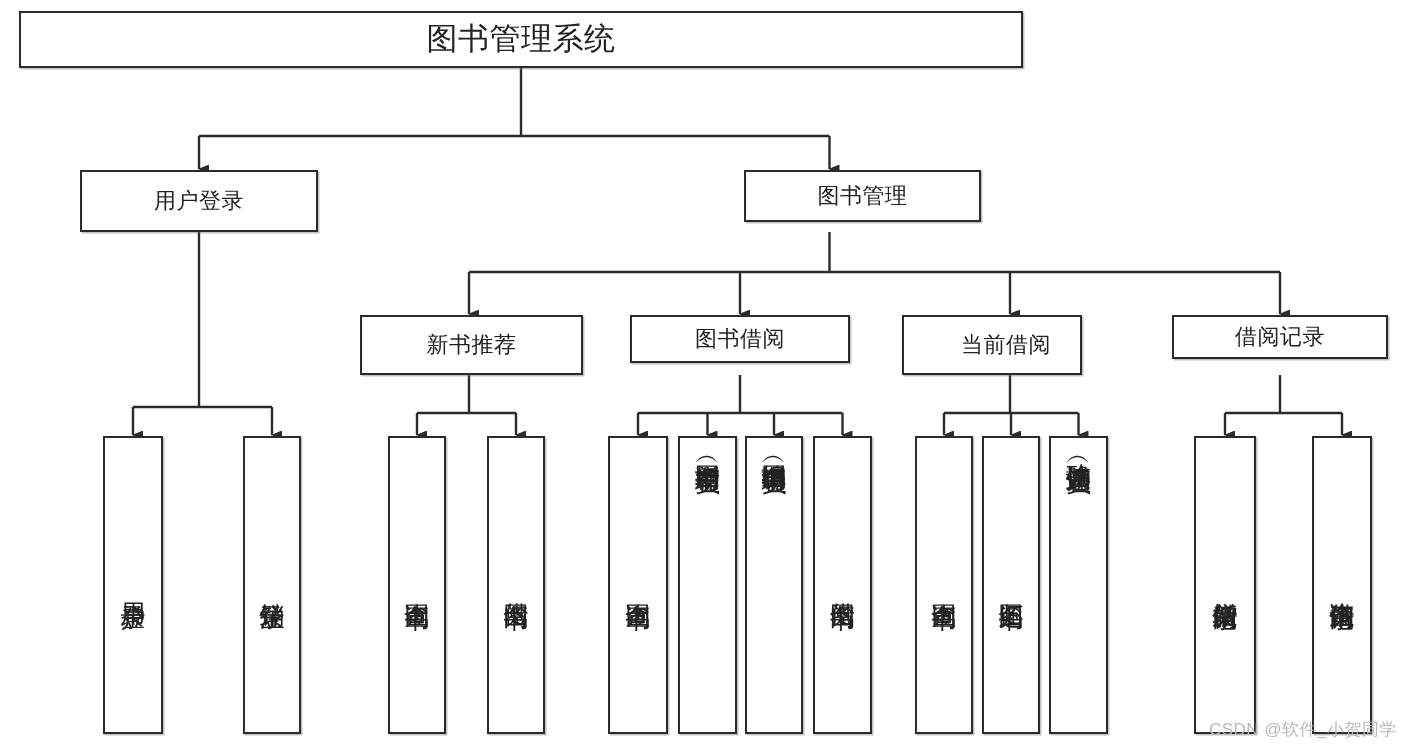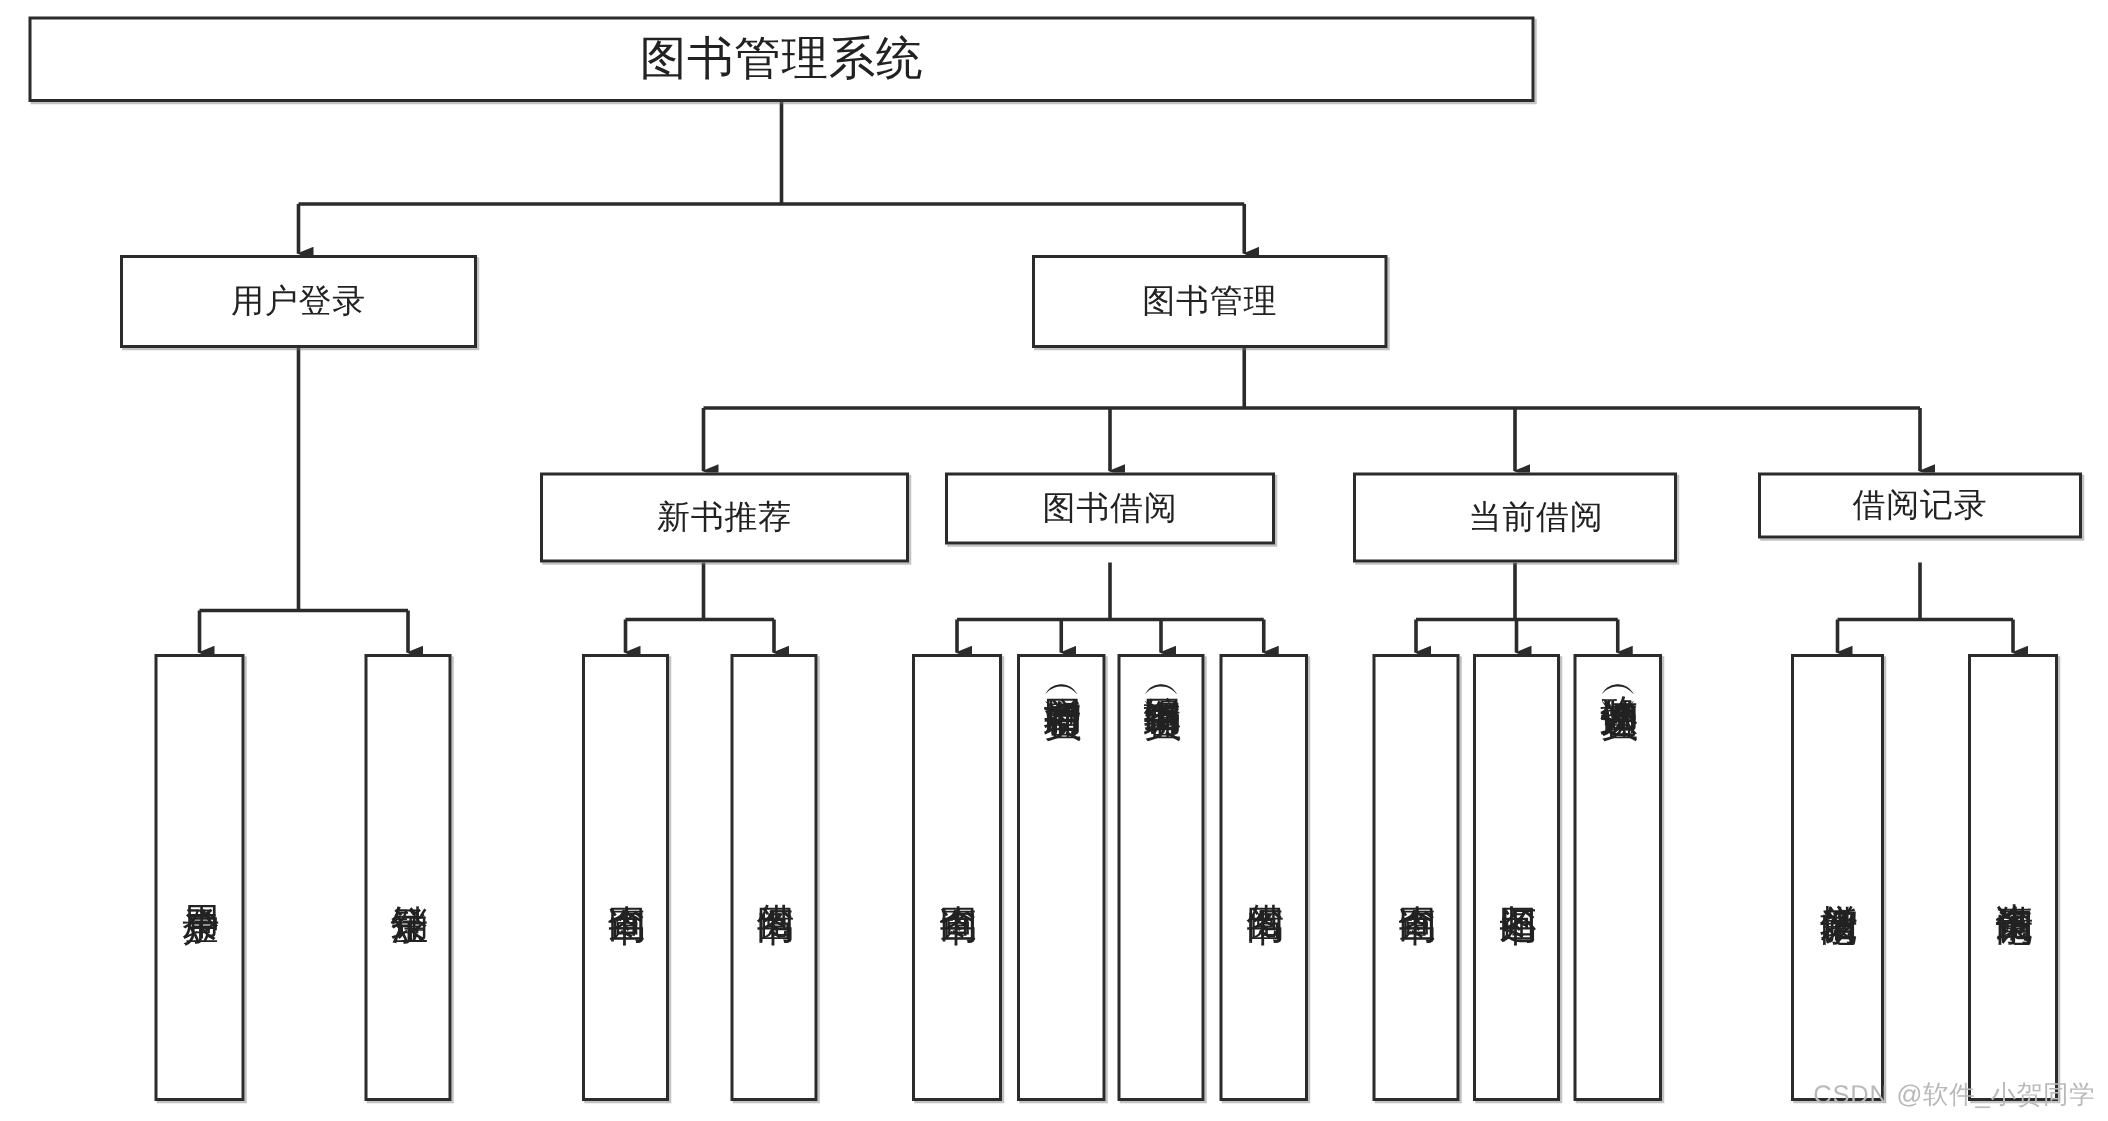--- a/index.html
+++ b/index.html
@@ -135,31 +135,31 @@
       </g>
   </svg>
 
   <div class="node-box root" id="box-root" style="left: 19px; top: 11px; width: 1004px; height: 57px;">
     <span class="node-label-h">图书管理系统</span>
   </div>
 
   <div class="node-box level1" id="box-user-login" style="left: 80px; top: 170px; width: 238px; height: 62px;">
     <span class="node-label-h">用户登录</span>
   </div>
-  <div class="node-box level1" id="box-book-manage" style="left: 688px; top: 170px; width: 237px; height: 62px;">
+  <div class="node-box level1" id="box-book-manage" style="left: 744px; top: 170px; width: 237px; height: 52px;">
     <span class="node-label-h">图书管理</span>
   </div>
 
-  <div class="node-box level2" id="box-new-book-recommend" style="left: 360px; top: 315px; width: 246px; height: 60px;">
+  <div class="node-box level2" id="box-new-book-recommend" style="left: 360px; top: 315px; width: 223px; height: 60px;">
     <span class="node-label-h">新书推荐</span>
   </div>
   <div class="node-box level2" id="box-book-borrow" style="left: 630px; top: 315px; width: 220px; height: 48px;">
     <span class="node-label-h">图书借阅</span>
   </div>
-  <div class="node-box level2" id="box-current-borrow" style="left: 902px; top: 315px; width: 216px; height: 60px; padding-left: 28px;">
+  <div class="node-box level2" id="box-current-borrow" style="left: 902px; top: 315px; width: 180px; height: 60px; padding-left: 28px;">
     <span class="node-label-h">当前借阅</span>
   </div>
   <div class="node-box level2" id="box-borrow-record" style="left: 1172px; top: 315px; width: 216px; height: 44px;">
     <span class="node-label-h">借阅记录</span>
   </div>
 
   <div class="node-box leaf" id="box-leaf-user-login" style="left: 103px; top: 436px; width: 60px; height: 298px;">
     <span class="leaf-inner">
         <span class="node-label-v">用户登录</span>
       </span>

